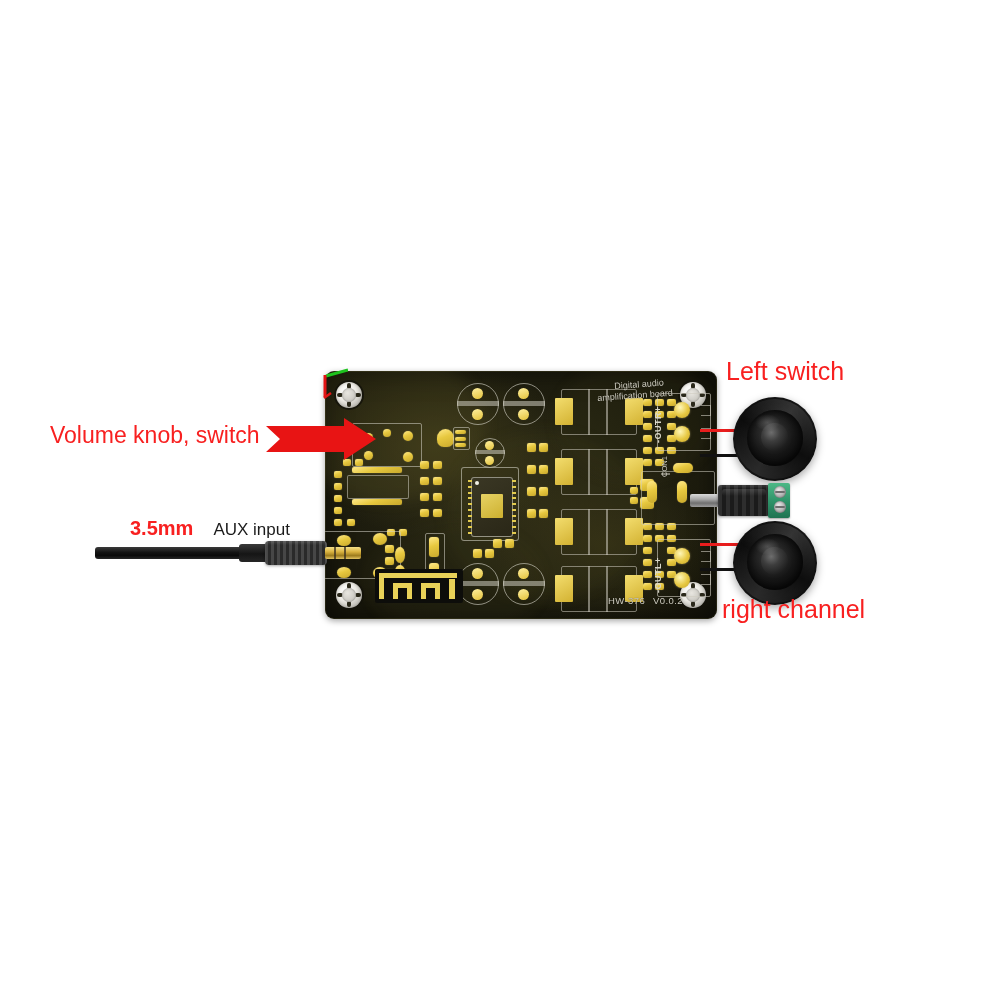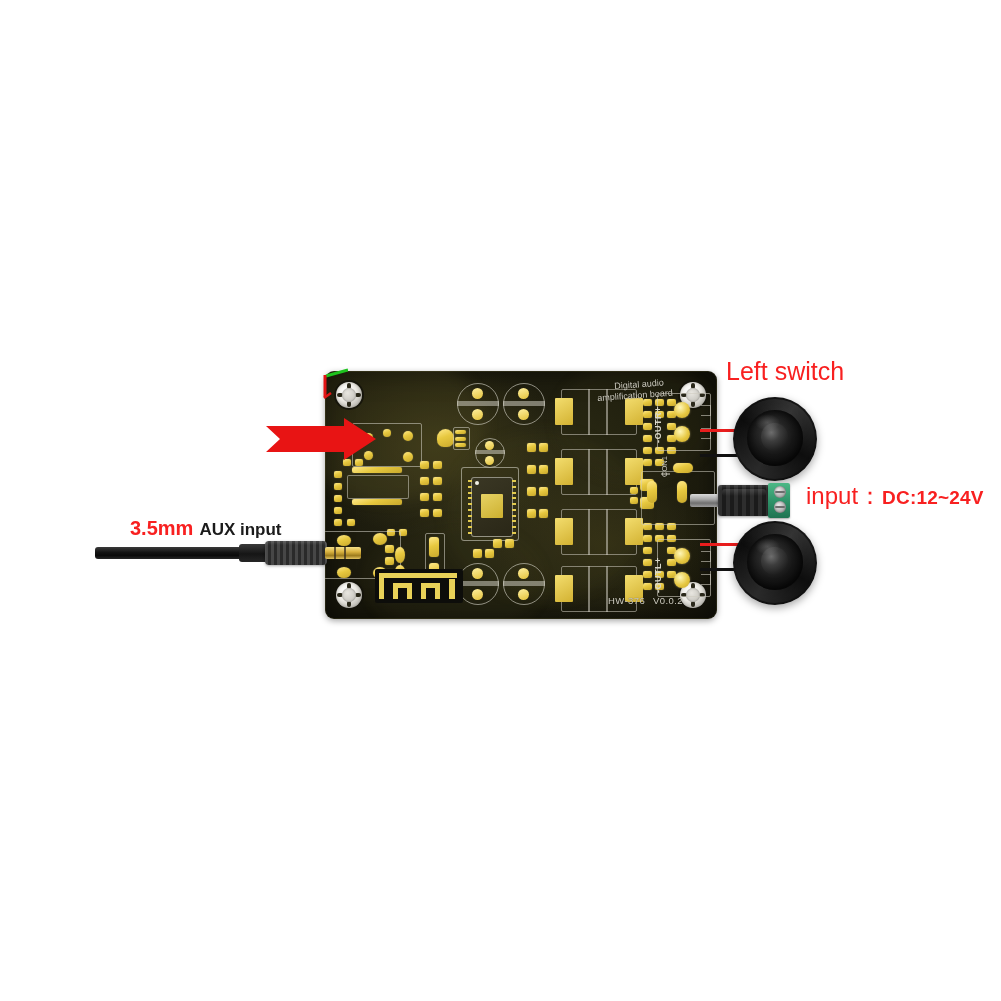--- a/index.html
+++ b/index.html
@@ -523,25 +523,24 @@
     <div class="tip">
       <div class="band" style="left:9px;"></div>
       <div class="band" style="left:19px;"></div>
     </div>
   </div>
 
   <svg class="arrow" viewBox="0 0 110 42">
     <path d="M0 8 L14 21 L0 34 L0 34 L78 34 L78 42 L110 21 L78 0 L78 8 Z" fill="#e81414"></path>
   </svg>
 
+  <div class="lbl volume" style="left:50px;top:422px;">Volume knob, switch</div>
 
   <div class="lbl big" style="left:726px;top:357px;">Left switch</div>
 
+  <div class="lbl big" style="left:722px;top:595px;">right channel</div>
 
   <div class="aux-lbl" style="left:130px;top:517px;">
-    <span class="mm">3.5mm</span><span class="rest" style="padding-left:6px;font-weight:bold;">AUX input</span>
+    <span class="mm">3.5mm</span><span class="rest" style="padding-left:20px;">AUX input</span>
   </div>
 
-  <div class="input-lbl" style="left:806px;top:480px;">
-    <span class="w1">input：</span><span class="w2">DC:12~24V</span>
-  </div>
 
 </div>
 
 </body></html>

